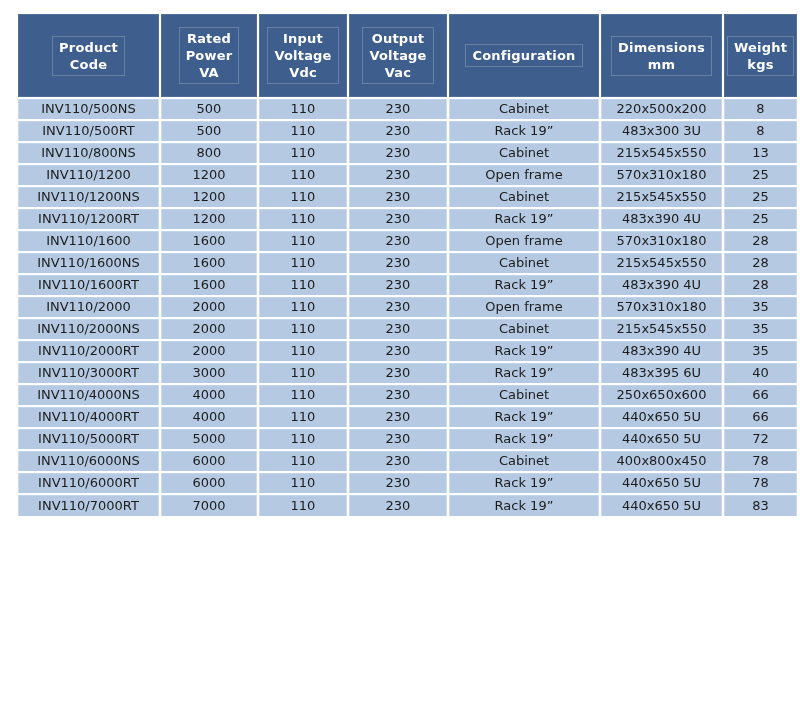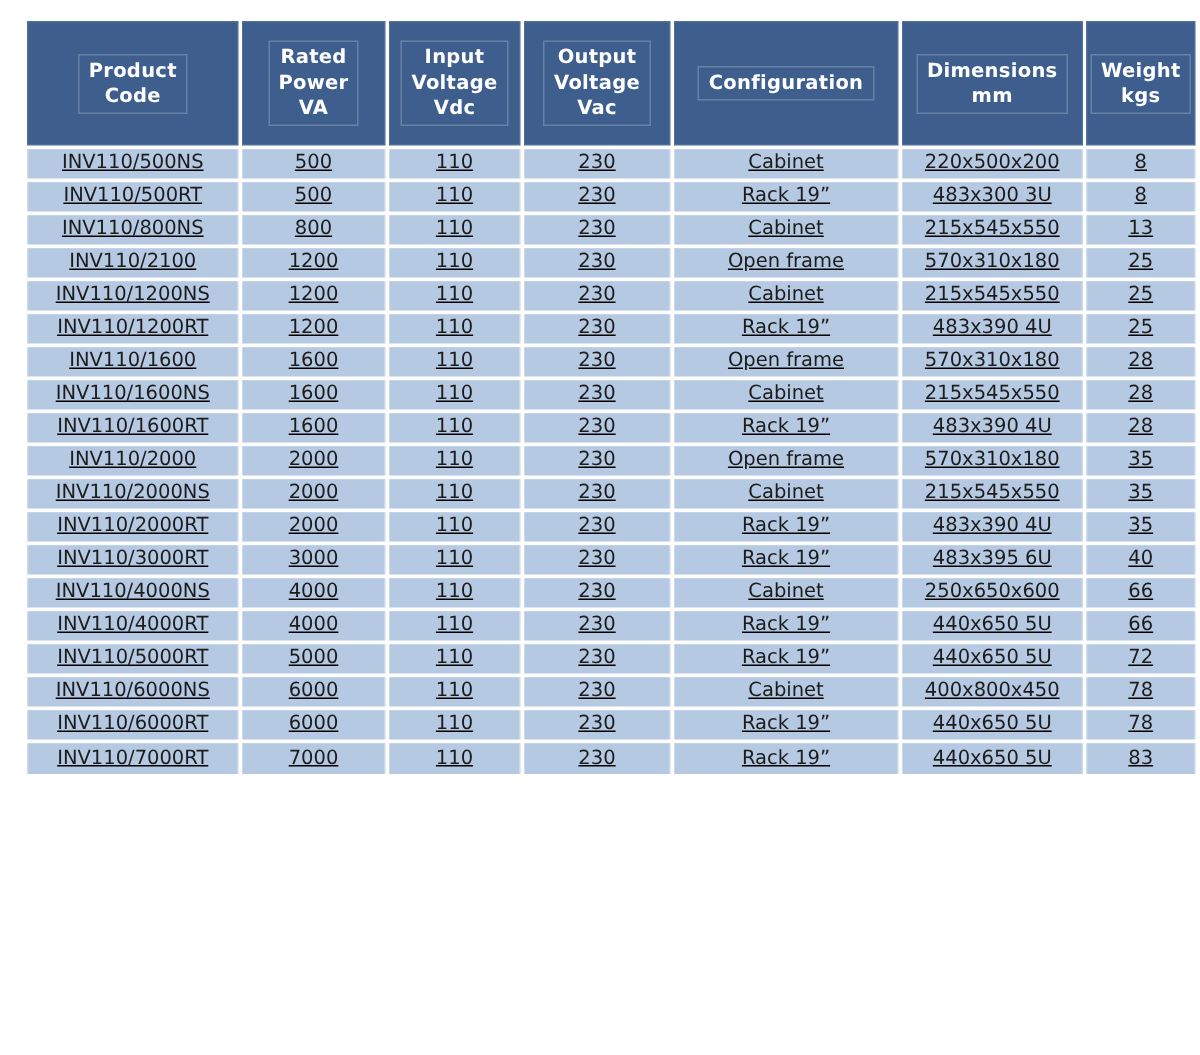--- a/index.html
+++ b/index.html
@@ -22,21 +22,20 @@
   }
   .table-wrap {
     position: absolute;
     top: 14px;
     left: 18px;
   }
   table.spec-table {
     border-collapse: collapse;
     table-layout: fixed;
     width: 779px;
-    text-decoration: underline;
   }
   col.c0 { width: 142px; }
   col.c1 { width: 98px; }
   col.c2 { width: 90px; }
   col.c3 { width: 100px; }
   col.c4 { width: 152px; }
   col.c5 { width: 123px; }
   col.c6 { width: 74px; }
 
   th, td {
@@ -134,21 +133,21 @@
         <tr>
     <td>INV110/800NS</td>
     <td>800</td>
     <td>110</td>
     <td>230</td>
     <td>Cabinet</td>
     <td>215x545x550</td>
     <td>13</td>
   </tr>
         <tr>
-    <td>INV110/2100</td>
+    <td>INV110/1200</td>
     <td>1200</td>
     <td>110</td>
     <td>230</td>
     <td>Open frame</td>
     <td>570x310x180</td>
     <td>25</td>
   </tr>
         <tr>
     <td>INV110/1200NS</td>
     <td>1200</td>

